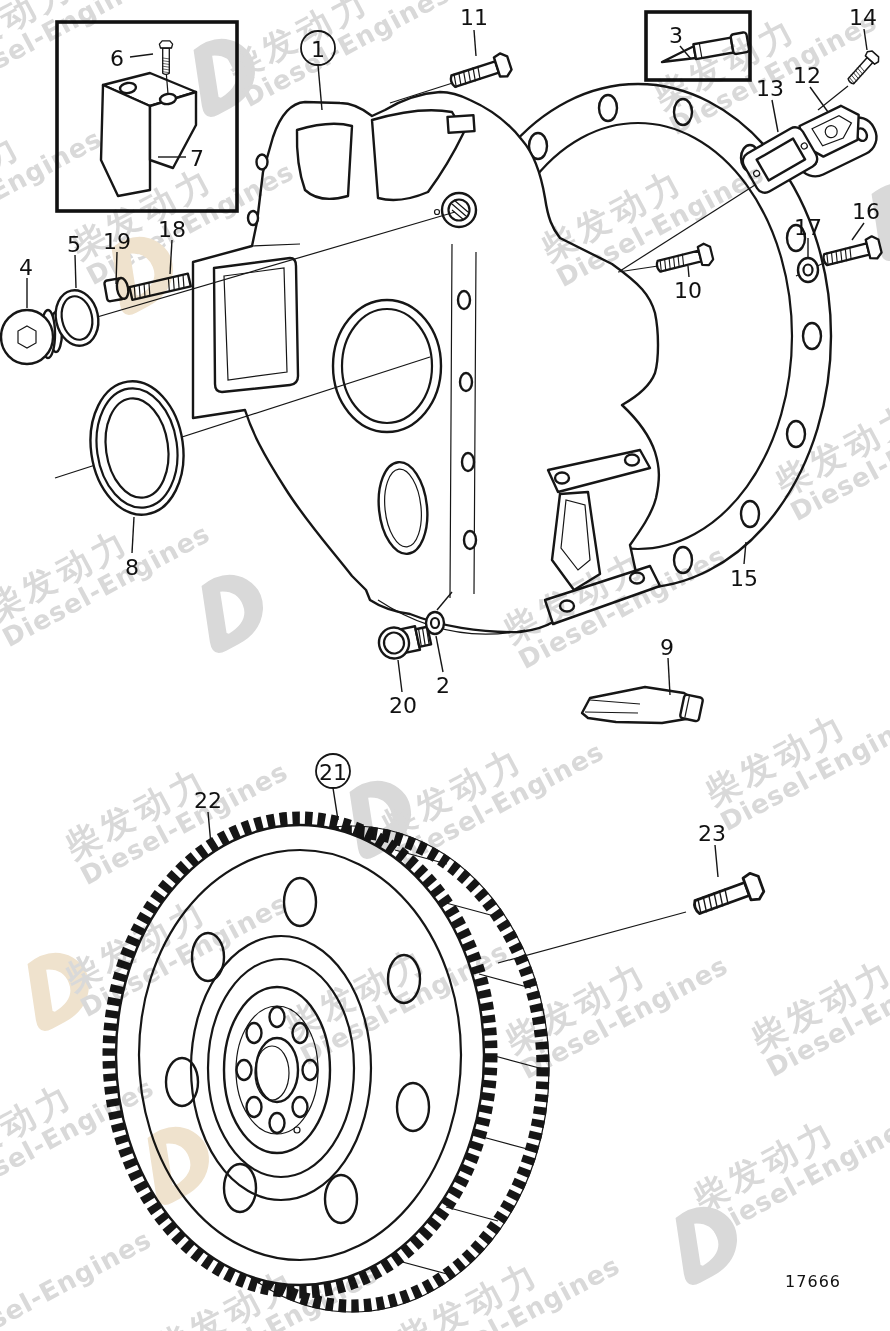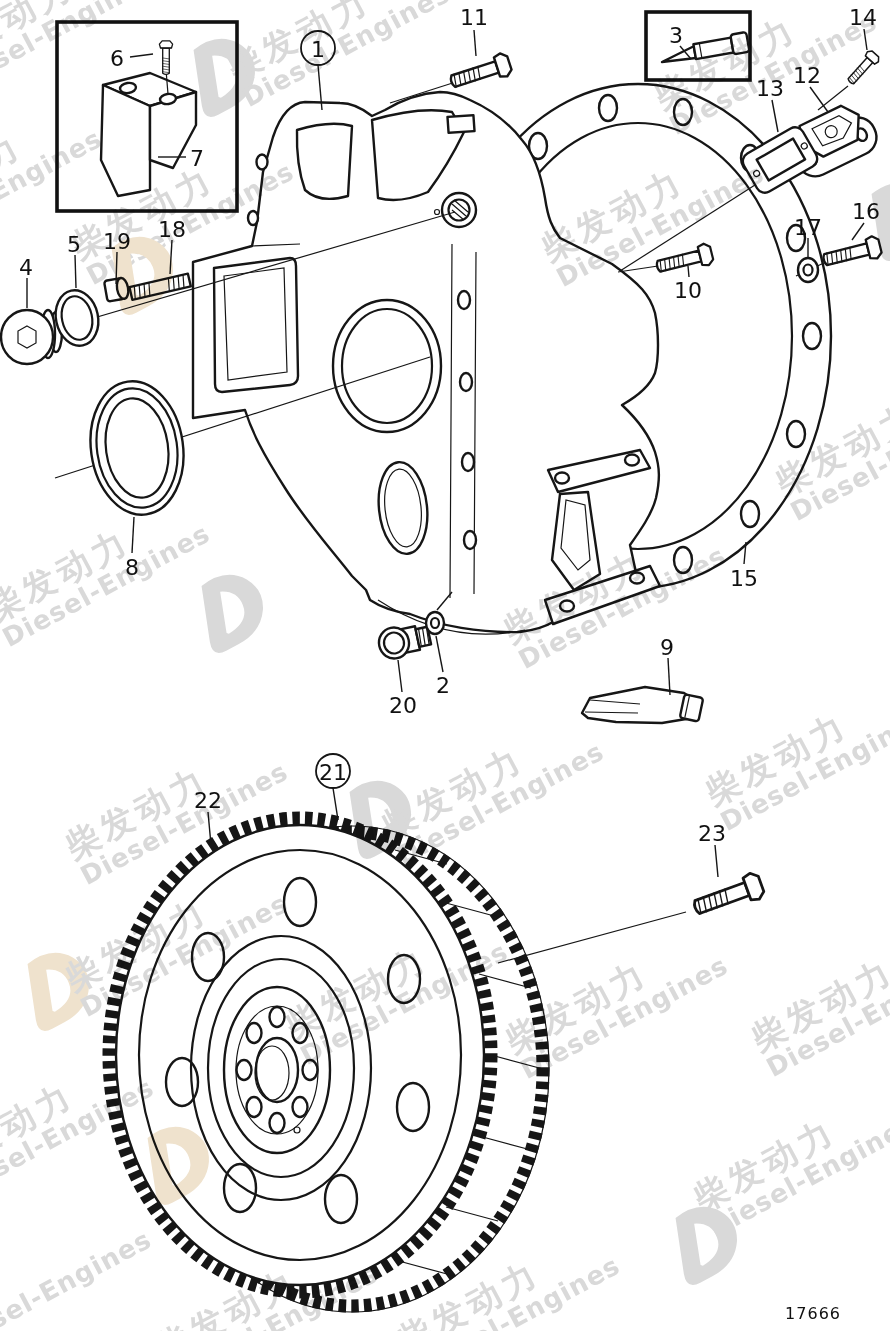--- a/index.html
+++ b/index.html
@@ -17,21 +17,21 @@
                text-anchor:middle;dominant-baseline:central;}
   .callout-circle{fill:#fff;stroke:#161616;stroke-width:1.8;}
   .inset-box{fill:none;stroke:#111;stroke-width:3.6;}
   
   #wm-layer{position:absolute;left:0;top:0;width:100%;height:100%;z-index:5;
             mix-blend-mode:multiply;pointer-events:none;}
   .wm{position:absolute;transform:translate(-50%,-50%) rotate(-28deg);white-space:nowrap;line-height:1.05;}
   .wm .cn{font-size:34px;font-weight:700;letter-spacing:5px;}
   .wm .en{font-size:26px;font-weight:600;letter-spacing:1px;}
   .wm-logo{width:86px;height:86px;display:block;}
-  .figure-number{position:absolute;right:49px;bottom:8px;z-index:3;
+  .figure-number{position:absolute;right:49px;bottom:40px;z-index:3;
                  font-size:16px;letter-spacing:1px;color:#111;}
 </style>
 </head>
 <body>
 
 <div class="stage">
 
   <svg id="art" width="890" height="1331" viewBox="0 0 890 1331">
     <defs>
       <symbol id="wmlogo" viewBox="0 0 100 100">

